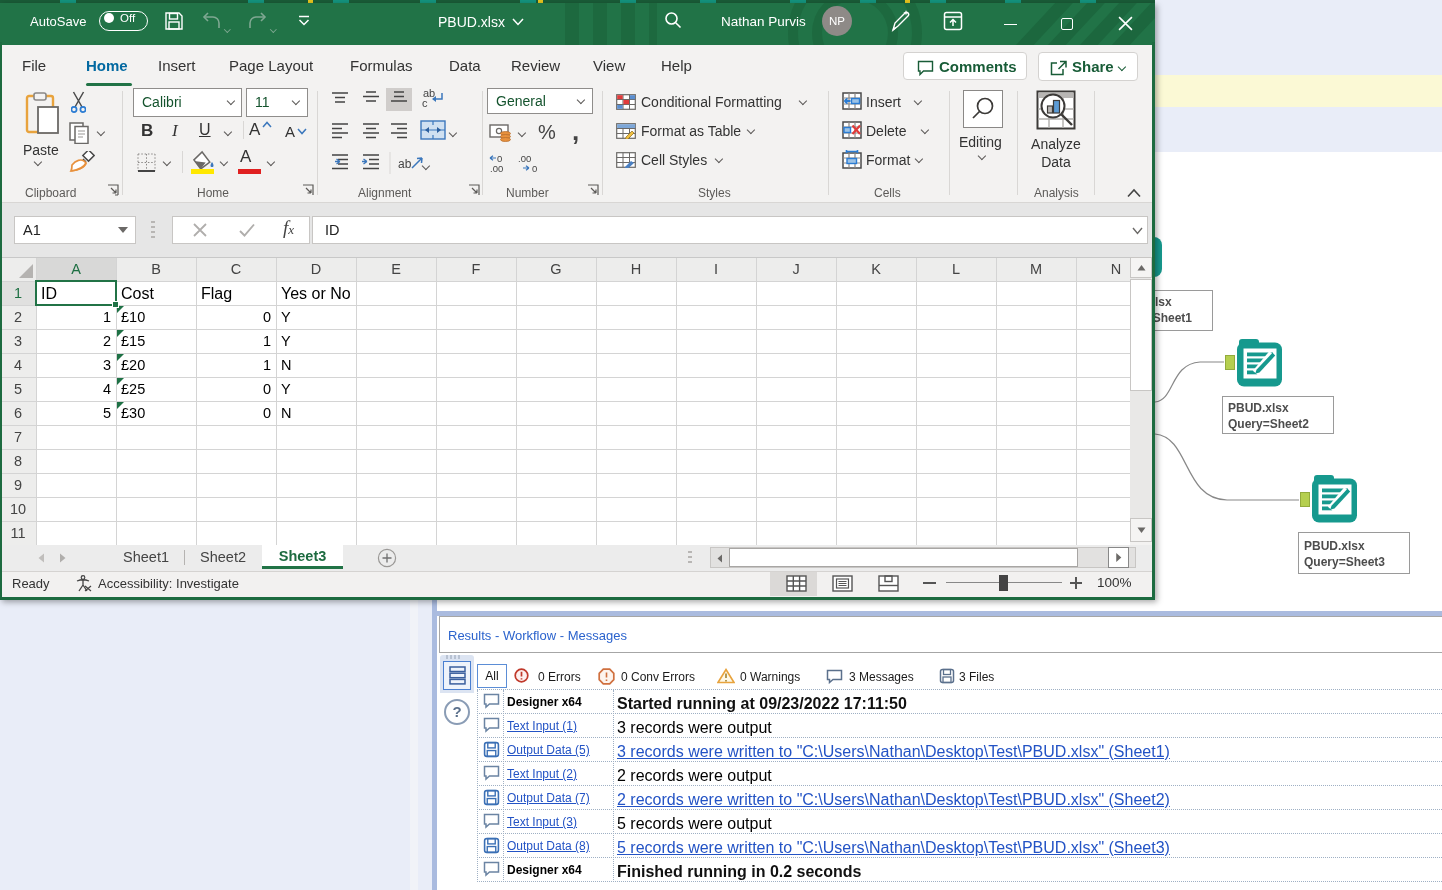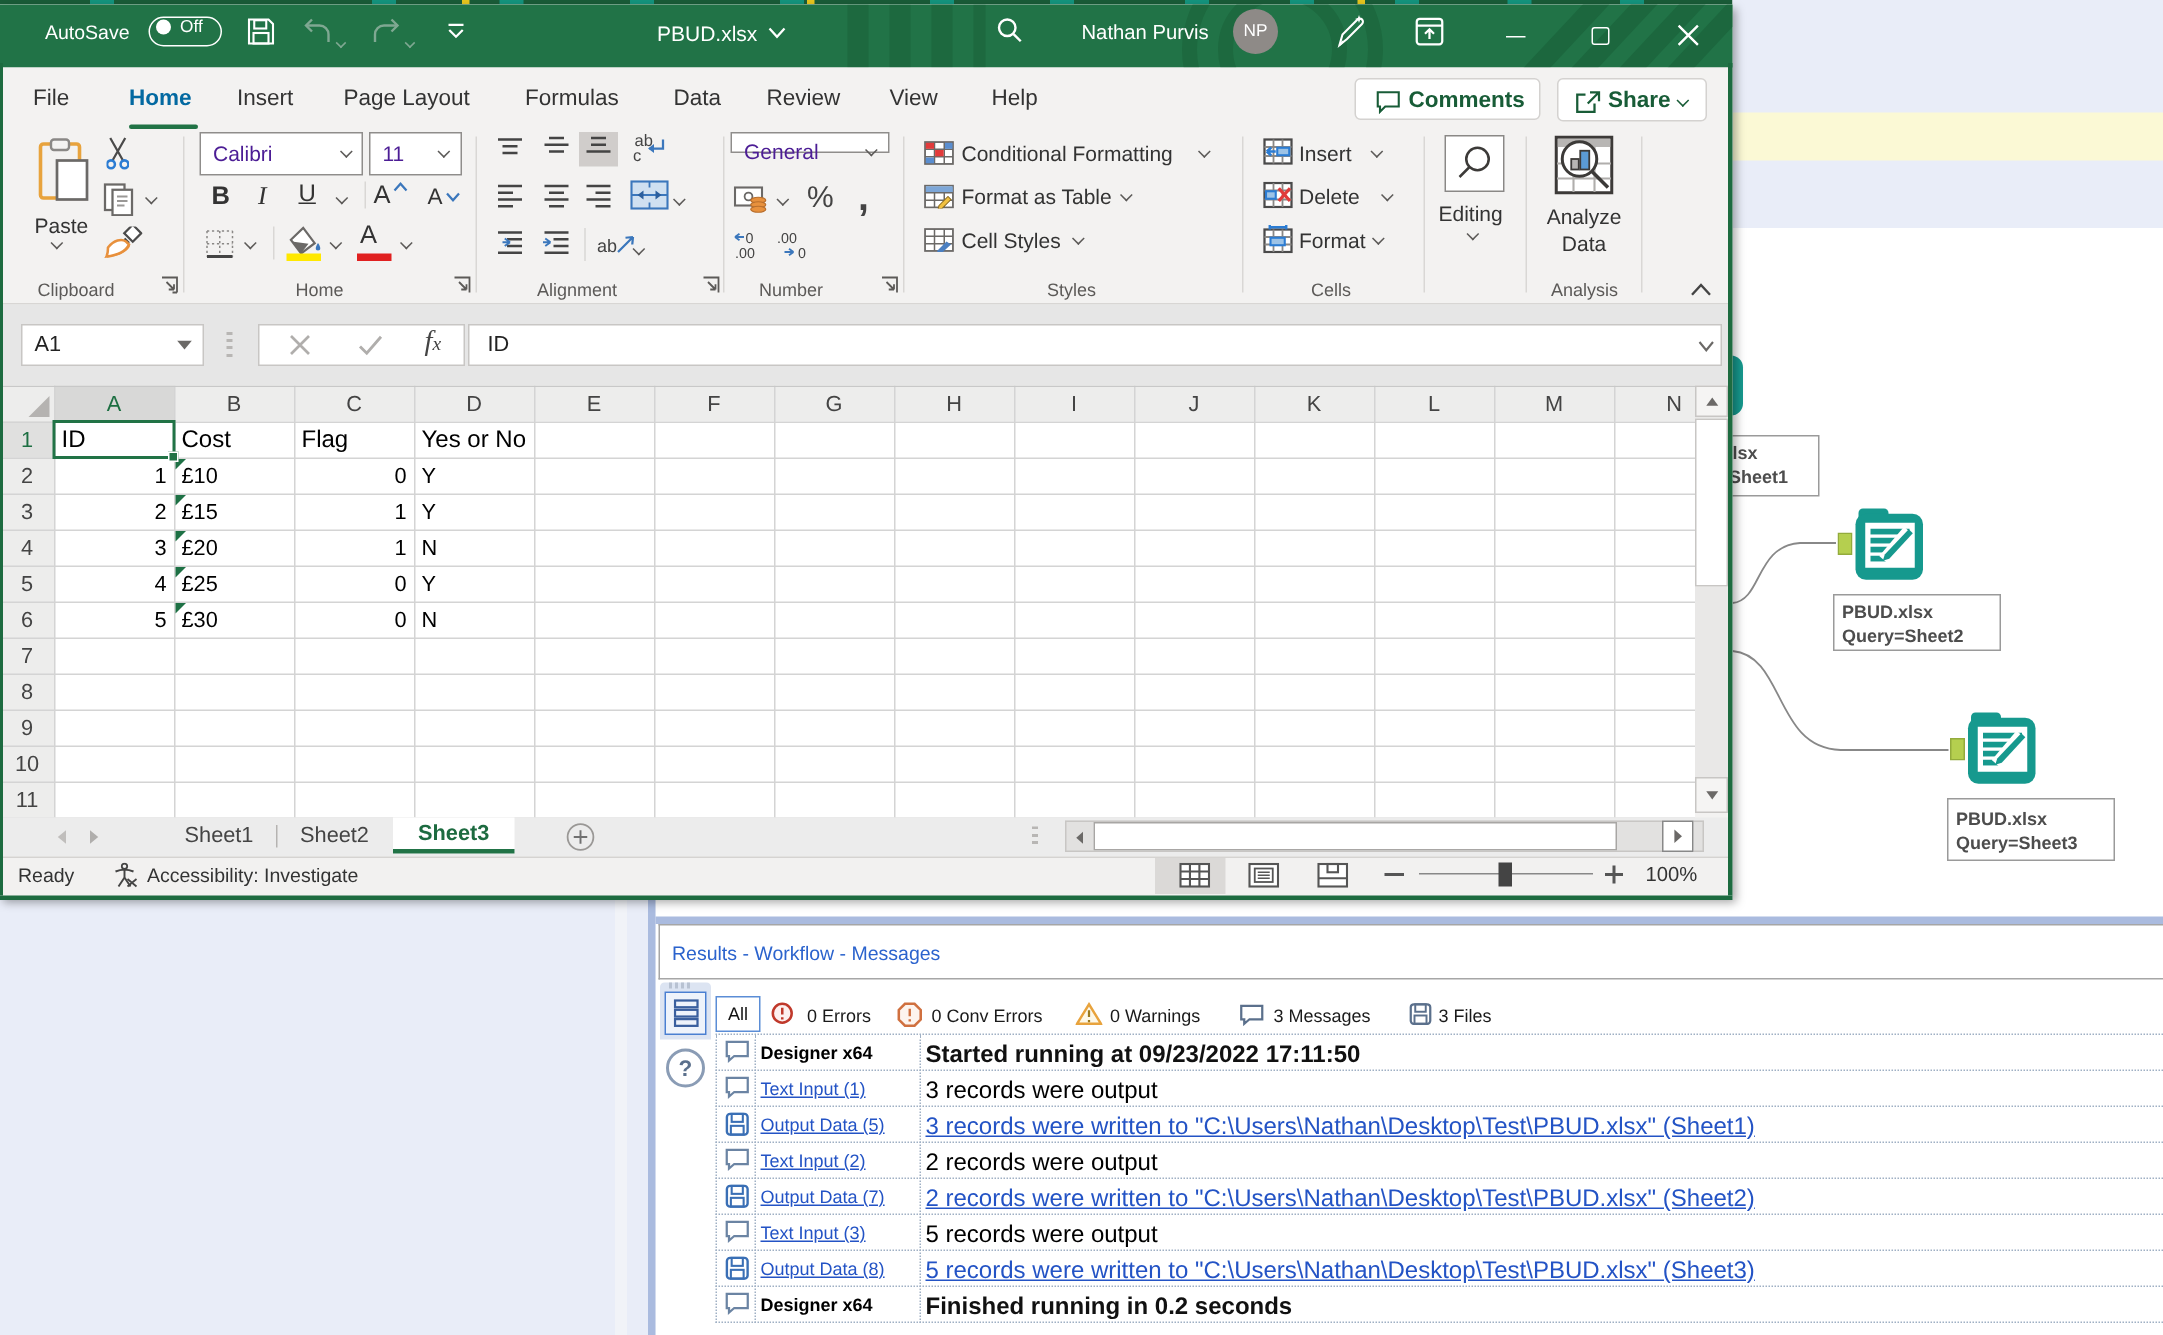--- a/index.html
+++ b/index.html
@@ -51,21 +51,21 @@
 
 .tb-txt { color:#fff; font-size:13px; top:11px; }
 #vscroll { left:1130px; top:257px; width:22px; height:285px; background:#e9e8e7; }
 
 
 .rtab { top:57px; font-size:15px; color:#333; }
 .grp-label { top:186px; font-size:12px; color:#5c5a58; }
 .launcher { top:184px; width:12px; height:12px; }
 .gdiv { top:91px; width:1px; height:104px; background:#d9d7d5; }
 .chev { border:solid #5c5a58; border-width:0 1.4px 1.4px 0; display:inline-block; padding:2.4px; transform:rotate(45deg); }
-.combo { background:#fff; border:1px solid #8f8d8b; font-size:14px; color:#4c1d95; }
+.combo { background:#fff; border:1px solid #8f8d8b; font-size:14px; color:#14532d; }
 </style>
 </head>
 <body>
 <div id="stage">
 
 <div class="abs" style="left:0;top:0;width:1155px;height:3px;background:#1a5c38"></div>
 <svg class="abs" style="left:0;top:0;width:1155px;height:3px" viewBox="0 0 1155 3" preserveAspectRatio="none">
 <g fill="#14947e">
         <rect x="60" width="16" height="3"></rect>
         <rect x="248" width="16" height="3"></rect>
@@ -433,21 +433,21 @@
   <path d="M6 73.5 l-5 0 M1 73.5 l3.5 -2.5 M1 73.5 l3.5 2.5" stroke="#3b77bc" stroke-width="1.3" fill="none" transform="translate(3 0) scale(-1 1) translate(-8 0)"></path>
   <path d="M32 73.5 h5 M37 73.5 l-3.5 -2.5 M37 73.5 l-3.5 2.5" stroke="#3b77bc" stroke-width="1.3" fill="none"></path>
   <path d="M60 64 v22" stroke="#d9d7d5" stroke-width="1"></path>
 
   <text x="68" y="80" font-size="12" fill="#444">ab</text>
   <path d="M82 80 L92 70 M92 70 l-5 .5 M92 70 l-.5 5" stroke="#3b77bc" stroke-width="1.5" fill="none"></path>
 </svg>
 <span class="chev abs" style="left:450px;top:130px"></span>
 <span class="chev abs" style="left:423px;top:163px"></span>
 
-<div class="abs combo" style="left:487px;top:88px;width:106px;height:14px;line-height:24px;padding-left:8px">General</div>
+<div class="abs combo" style="left:487px;top:88px;width:106px;height:26px;line-height:24px;padding-left:8px">General</div>
 <span class="chev abs" style="left:578px;top:97px"></span>
 
 <svg class="abs" style="left:489px;top:123px" width="24" height="21" viewBox="0 0 24 21">
   <rect x="1" y="2" width="18" height="12" fill="#fff" stroke="#6b6967" stroke-width="1.4"></rect>
   <circle cx="10" cy="8" r="2.6" fill="none" stroke="#6b6967" stroke-width="1.2"></circle>
   <g fill="#e8913d" stroke="#b96f2d" stroke-width="0.8">
     <ellipse cx="16.5" cy="10.5" rx="5" ry="2"></ellipse>
         <ellipse cx="16.5" cy="13.5" rx="5" ry="2"></ellipse>
         <ellipse cx="16.5" cy="16.5" rx="5" ry="2"></ellipse>
   </g>

